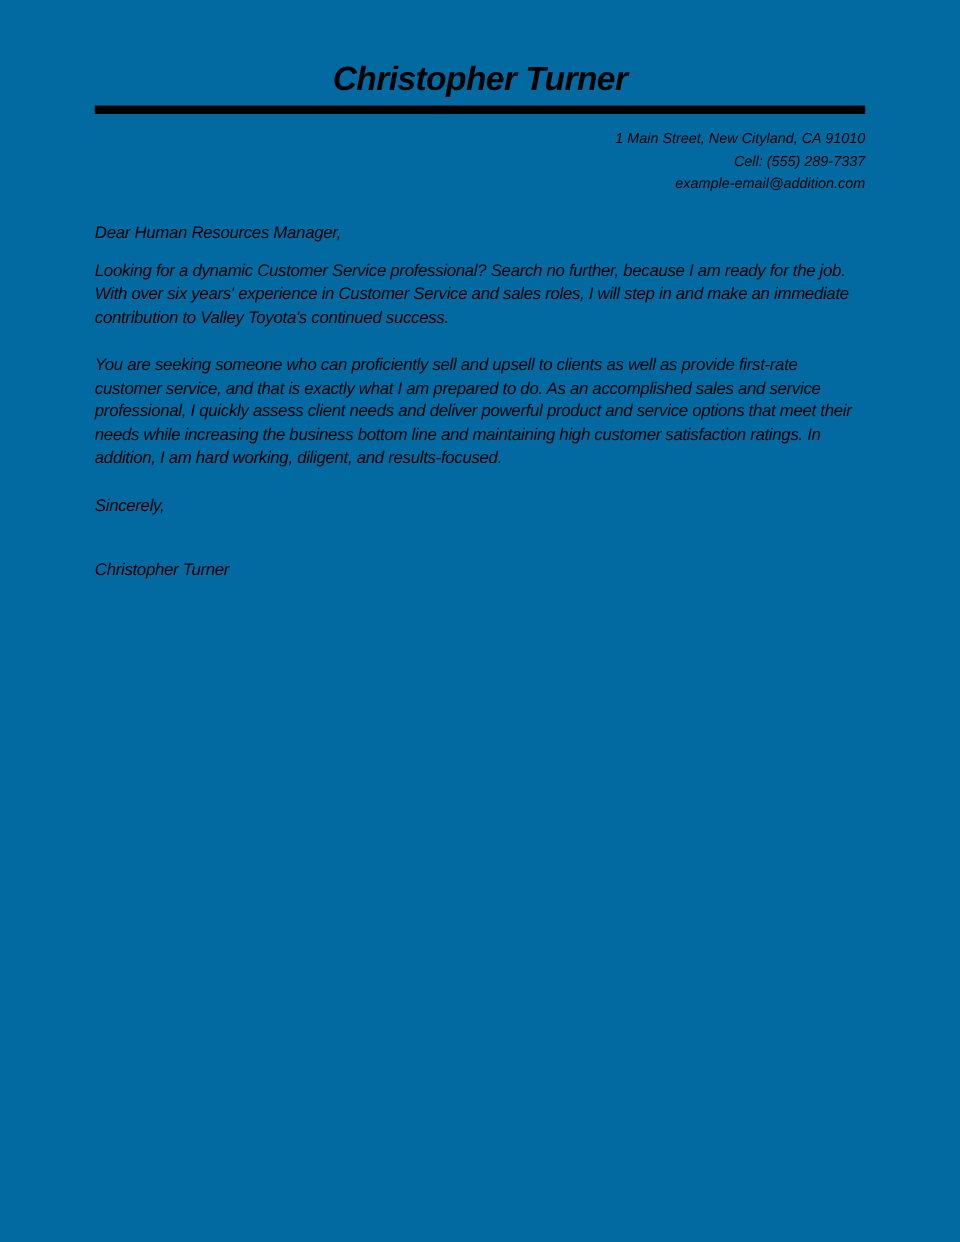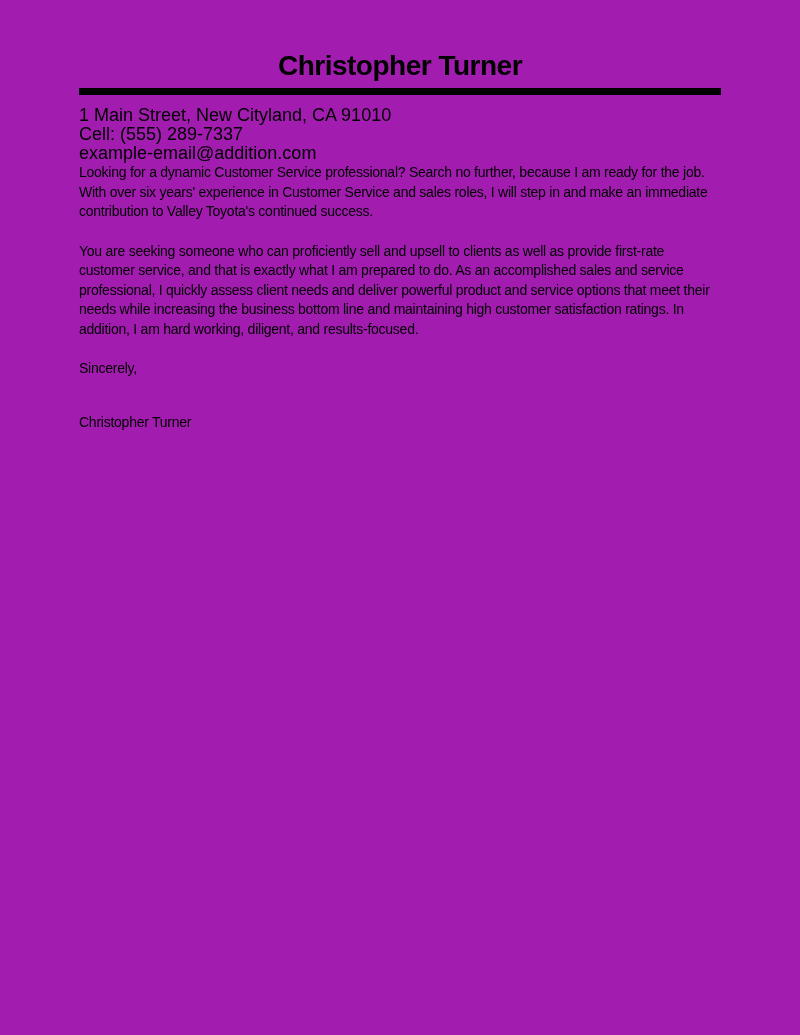--- a/index.html
+++ b/index.html
@@ -11,42 +11,43 @@
   body {
     width: 800px;
     height: 1035px;
     overflow: hidden;
     font-family: "Liberation Sans", sans-serif;
     color: #000000;
   }
   .page {
     width: 800px;
     height: 1035px;
-    background: #a21caf;
+    background: #0369a1;
     padding: 50px 79px 0 79px;
+    font-style: italic;
   }
   .letter-title {
     margin: 0 0 6px 0;
     text-align: center;
     font-size: 28px;
     line-height: 32px;
     font-weight: bold;
     letter-spacing: -0.5px;
   }
   .header-rule {
     height: 2px;              
     border-top: 2px solid #000000;   
     border-bottom: 5px solid #000000;
     margin: 0 0 11px 0;
   }
   .contact-block {
-    text-align: left;
-    font-size: 18px;
+    text-align: right;
+    font-size: 12px;
     line-height: 19px;
-    margin-bottom: 0;
+    margin-bottom: 21px;
   }
   .letter-body {
     font-size: 14px;
     line-height: 19.5px;
     letter-spacing: -0.25px;
   }
   .letter-body p {
     margin: 0 0 20px 0;
   }
   p.salutation   { margin-bottom: 12px; }
@@ -64,20 +65,21 @@
 
   <div class="header-rule"></div>
 
   <div class="contact-block">
     <div>1 Main Street, New Cityland, CA 91010</div>
     <div>Cell: (555) 289-7337</div>
     <div>example-email@addition.com</div>
   </div>
 
   <div class="letter-body">
+    <p class="salutation">Dear Human Resources Manager,</p>
 
     <p class="paragraph">Looking for a dynamic Customer Service professional? Search no further, because I am ready for the job. With over six years' experience in Customer Service and sales roles, I will step in and make an immediate contribution to Valley Toyota's continued success.</p>
 
     <p class="paragraph">You are seeking someone who can proficiently sell and upsell to clients as well as provide first-rate customer service, and that is exactly what I am prepared to do. As an accomplished sales and service professional, I quickly assess client needs and deliver powerful product and service options that meet their needs while increasing the business bottom line and maintaining high customer satisfaction ratings. In addition, I am hard working, diligent, and results-focused.</p>
 
 
     <p class="closing">Sincerely,</p>
 
     <p class="signature">Christopher Turner</p>
   </div>

